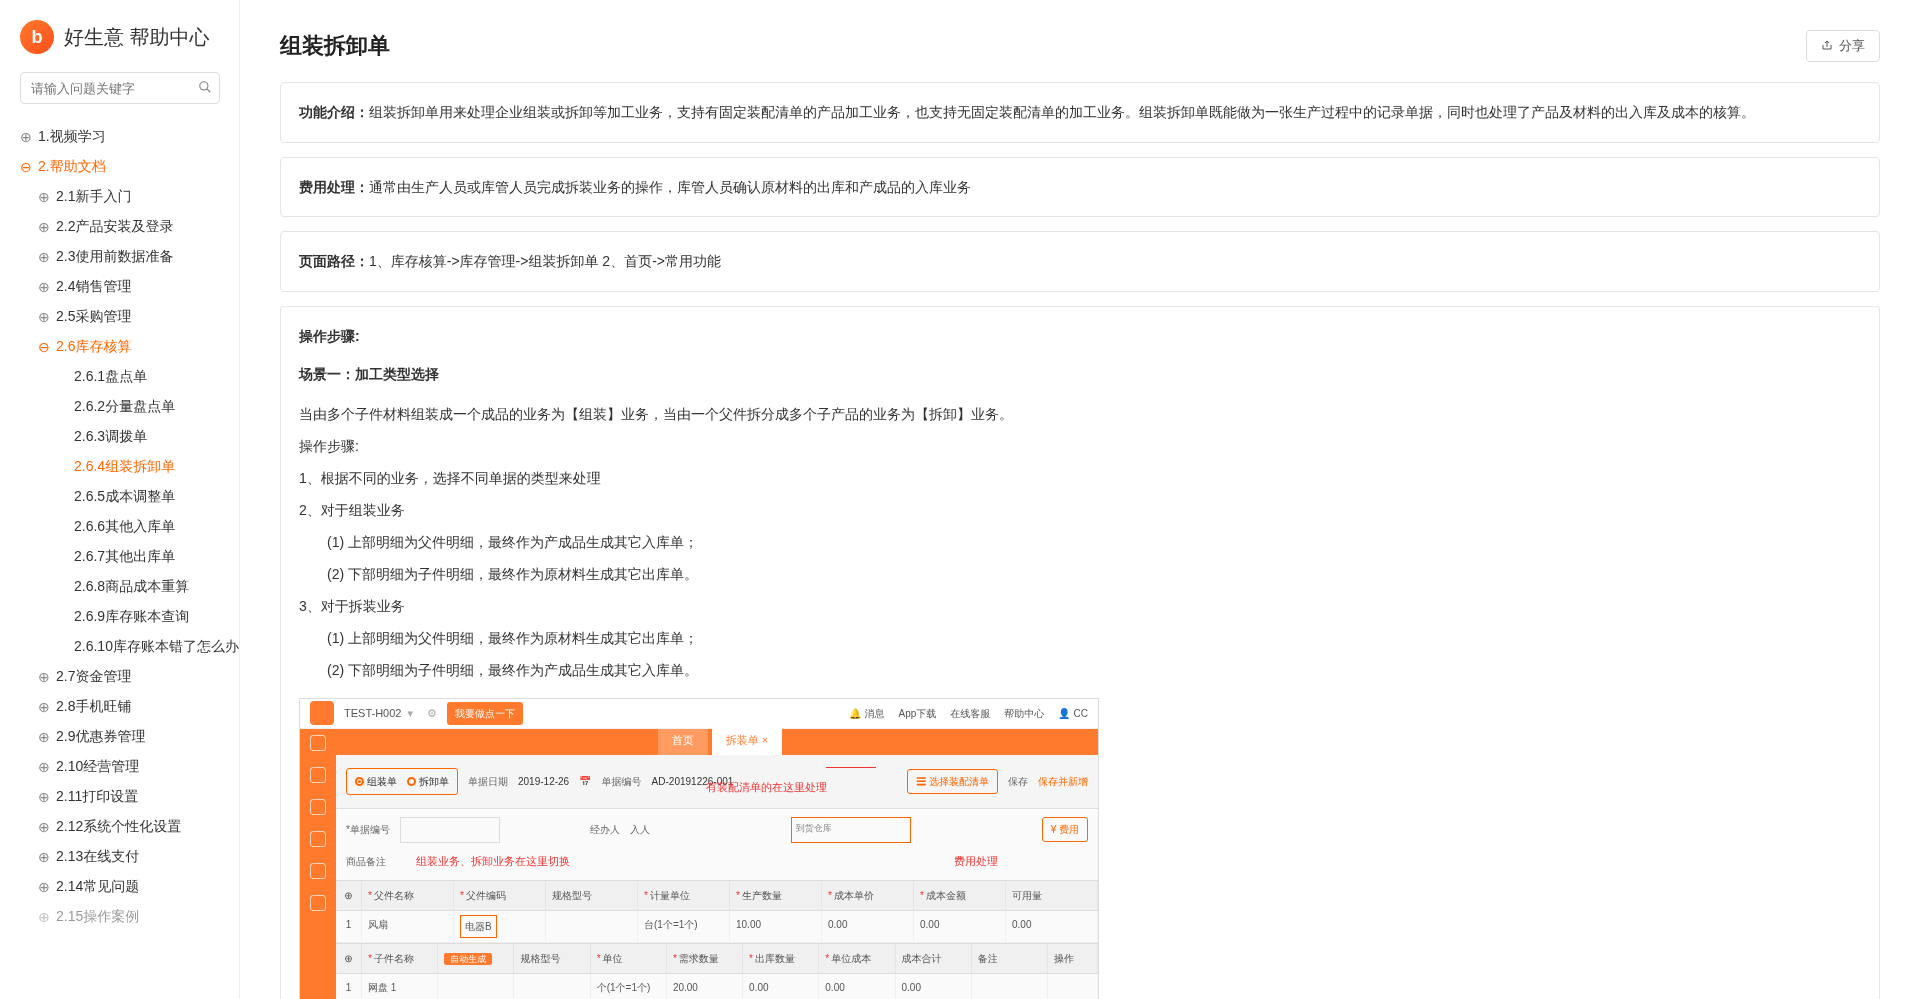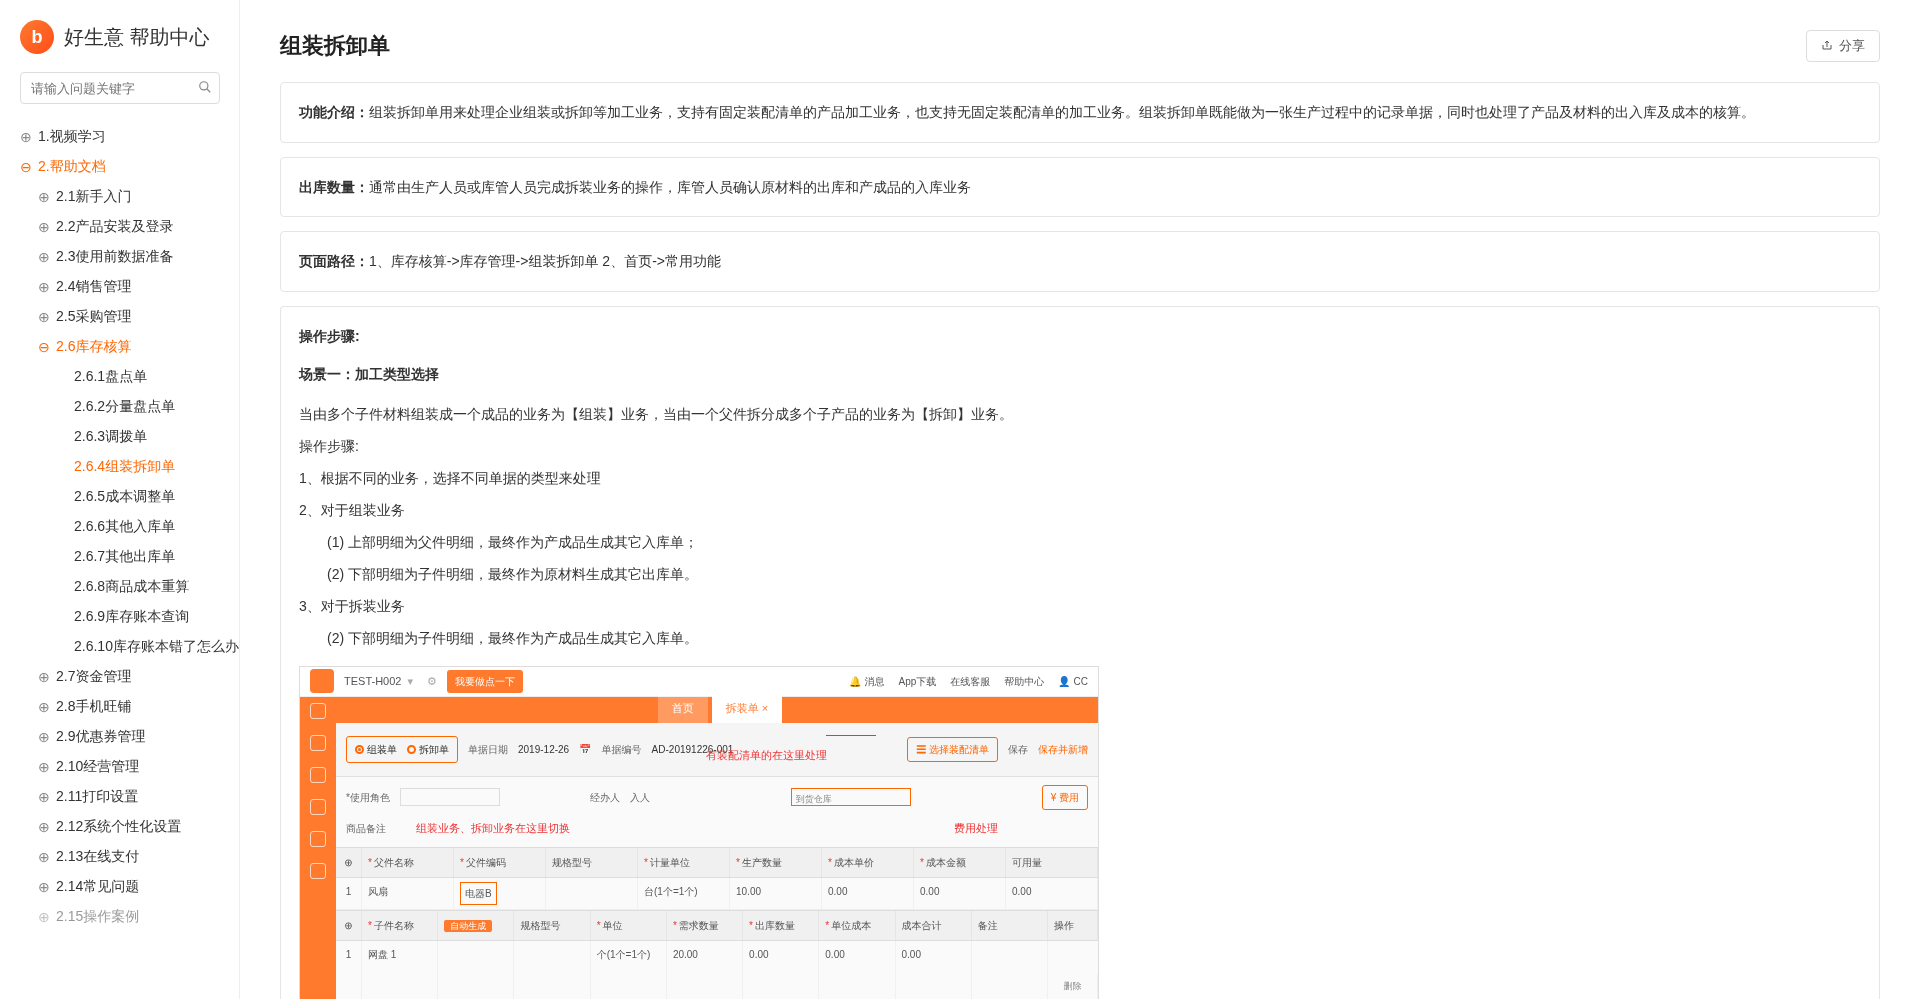--- a/index.html
+++ b/index.html
@@ -52,21 +52,21 @@
 .ss-toolbar { background: #f5f5f5; border-bottom: 1px solid #e0e0e0; padding: 13px 10px; display: flex; align-items: center; gap: 10px; font-size: 10px; position: relative; }
 .ss-radio-group { border: 1px solid #ff6600; border-radius: 3px; padding: 3px 8px; display: flex; gap: 10px; font-size: 10px; }
 .ss-rb { display: flex; align-items: center; gap: 3px; }
 .ss-rb .dot { width: 9px; height: 9px; border-radius: 50%; border: 2px solid #ff6600; }
 .ss-rb .dot.on::after { content:''; display:block; width:3px; height:3px; background:#ff6600; border-radius:50%; margin:1px; }
 .ss-toolbar .lbl { color: #666; }
 .ss-toolbar .val { color: #333; }
 .ss-toolbar .btn-g { border: 1px solid #ff6600; color: #ff6600; border-radius: 3px; padding: 2px 8px; font-size: 10px; }
 .ss-toolbar .note-red { color: #e33; font-size: 11px; position: absolute; }
 .ss-formrow { padding: 8px 10px; display: flex; align-items: center; gap: 10px; font-size: 10px; color: #666; }
-.ss-formrow .inp { border: 1px solid #ddd; width: 100px; height: 18px; }
+.ss-formrow .inp { border: 1px solid #ddd; width: 100px; height: 26px; }
 .ss-formrow .inp.hl { border: 1px solid #ff6600; }
 .ss-formrow .btn-o { border: 1px solid #ff6600; color: #ff6600; padding: 2px 8px; font-size: 10px; border-radius: 3px; margin-left: auto; }
 .ss-annot { color: #e33; font-size: 11px; }
 .ss-table { font-size: 10px; }
 .ss-thead { display: flex; background: #f0f0f0; border-top: 1px solid #ddd; border-bottom: 1px solid #ddd; }
 .ss-th { padding: 5px 6px; border-right: 1px solid #e5e5e5; color: #555; flex: 1; }
 .ss-th.n { width: 26px; flex: none; text-align: center; }
 .ss-th.star::before { content:'*'; color:#e33; margin-right:2px; }
 .ss-tr { display: flex; border-bottom: 1px solid #eee; min-height: 22px; }
 .ss-td { padding: 4px 6px; border-right: 1px solid #f0f0f0; flex: 1; color: #555; }
@@ -188,36 +188,37 @@
               <path d="M4 12v8h16v-8M12 4v12M8 8l4-4 4 4"></path>
             </svg></span>
         <span>分享</span>
       </button>
     </div>
 
     <div class="info-box">
       <span class="info-label">功能介绍：</span><span>组装拆卸单用来处理企业组装或拆卸等加工业务，支持有固定装配清单的产品加工业务，也支持无固定装配清单的加工业务。组装拆卸单既能做为一张生产过程中的记录单据，同时也处理了产品及材料的出入库及成本的核算。</span>
     </div>
     <div class="info-box">
-      <span class="info-label">出库数量：</span><span>通常由生产人员或库管人员完成拆装业务的操作，库管人员确认原材料的出库和产成品的入库业务</span>
+      <span class="info-label">费用处理：</span><span>通常由生产人员或库管人员完成拆装业务的操作，库管人员确认原材料的出库和产成品的入库业务</span>
     </div>
     <div class="info-box">
       <span class="info-label">页面路径：</span><span>1、库存核算-&gt;库存管理-&gt;组装拆卸单 2、首页-&gt;常用功能</span>
     </div>
 
     <div class="info-box" style="border-bottom:none; padding-bottom:0;">
       <div class="section-heading">操作步骤:</div>
       <div class="scene-title">场景一：加工类型选择</div>
       <div class="body-text">当由多个子件材料组装成一个成品的业务为【组装】业务，当由一个父件拆分成多个子产品的业务为【拆卸】业务。</div>
       <div class="body-text">操作步骤:</div>
       <div class="body-text">1、根据不同的业务，选择不同单据的类型来处理</div>
       <div class="body-text">2、对于组装业务</div>
       <div class="body-text indent1">(1) 上部明细为父件明细，最终作为产成品生成其它入库单；</div>
       <div class="body-text indent1">(2) 下部明细为子件明细，最终作为原材料生成其它出库单。</div>
       <div class="body-text">3、对于拆装业务</div>
+      <div class="body-text indent1">(1) 上部明细为父件明细，最终作为原材料生成其它出库单；</div>
       <div class="body-text indent1">(2) 下部明细为子件明细，最终作为产成品生成其它入库单。</div>
 
       <div class="screenshot-fig">
         <div class="ss-top">
           <div class="brand"></div>
           <span class="code">TEST-H002</span>
           <span style="margin-left:6px;color:#aaa;">▾</span>
           <span style="margin-left:14px;color:#aaa;">⚙</span>
           <span class="pill">我要做点一下</span>
           <span class="spacer"></span>
@@ -258,21 +259,21 @@
               <span class="lbl">单据编号</span>
               <span class="val">AD-20191226-001</span>
               <span class="note-red" style="left:370px;top:22px;">有装配清单的在这里处理</span>
               <div class="arrow-line" style="left:490px; top:12px; width:50px;"></div>
               <span style="flex:1;"></span>
               <span class="btn-g">☰ <span>选择装配清单</span></span>
               <span class="lbl">保存</span>
               <span class="lbl" style="color:#ff6600;text-align:right;">保存并新增</span>
             </div>
             <div class="ss-formrow">
-              <span>*使用角色</span>
+              <span>*单据编号</span>
                 <span class="inp"></span>
               <span style="margin-left:80px;">经办人</span> 
                 <span>入人</span>
               <span style="margin-left:auto;"></span>
               <span class="inp hl" style="width:120px;"><span style="font-size:9px;color:#888;padding-left:4px;">到货仓库</span></span>
               <span class="btn-o">¥ <span>费用</span></span>
             </div>
             <div class="ss-formrow" style="position:relative; padding-top:0;">
               <span>商品备注</span>
               <span class="ss-annot" style="margin-left:20px;">组装业务、拆卸业务在这里切换</span>

